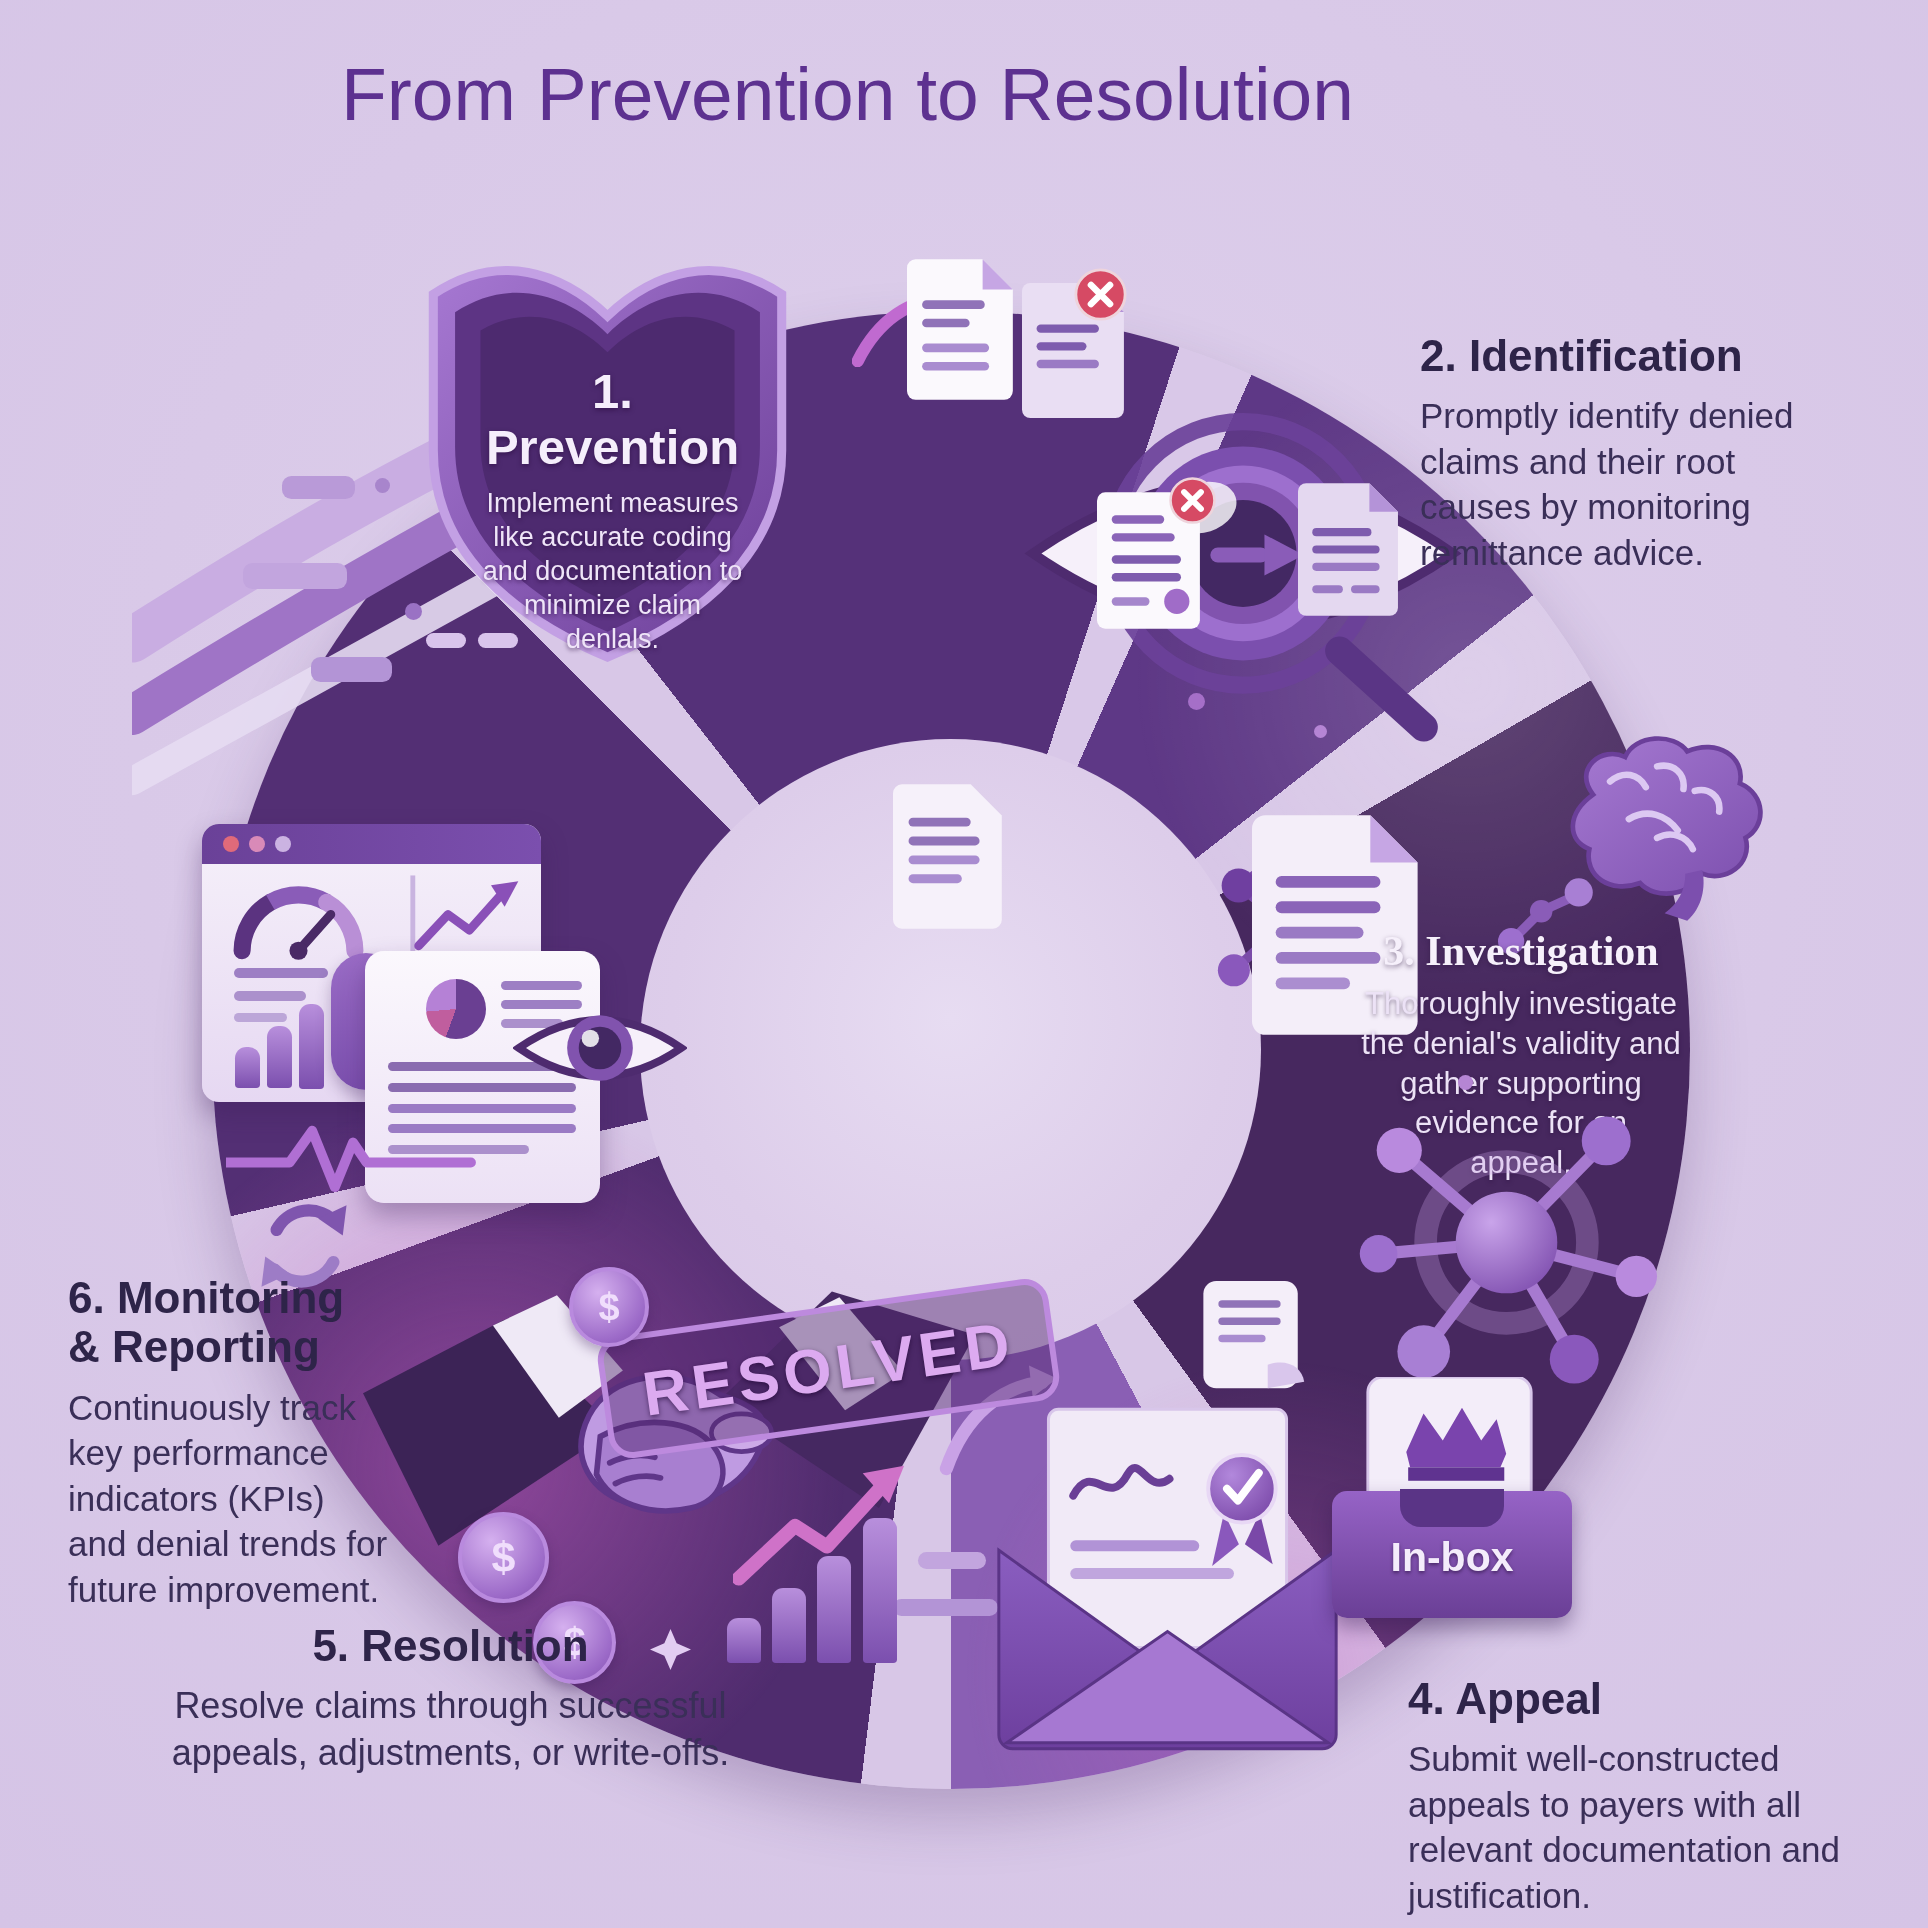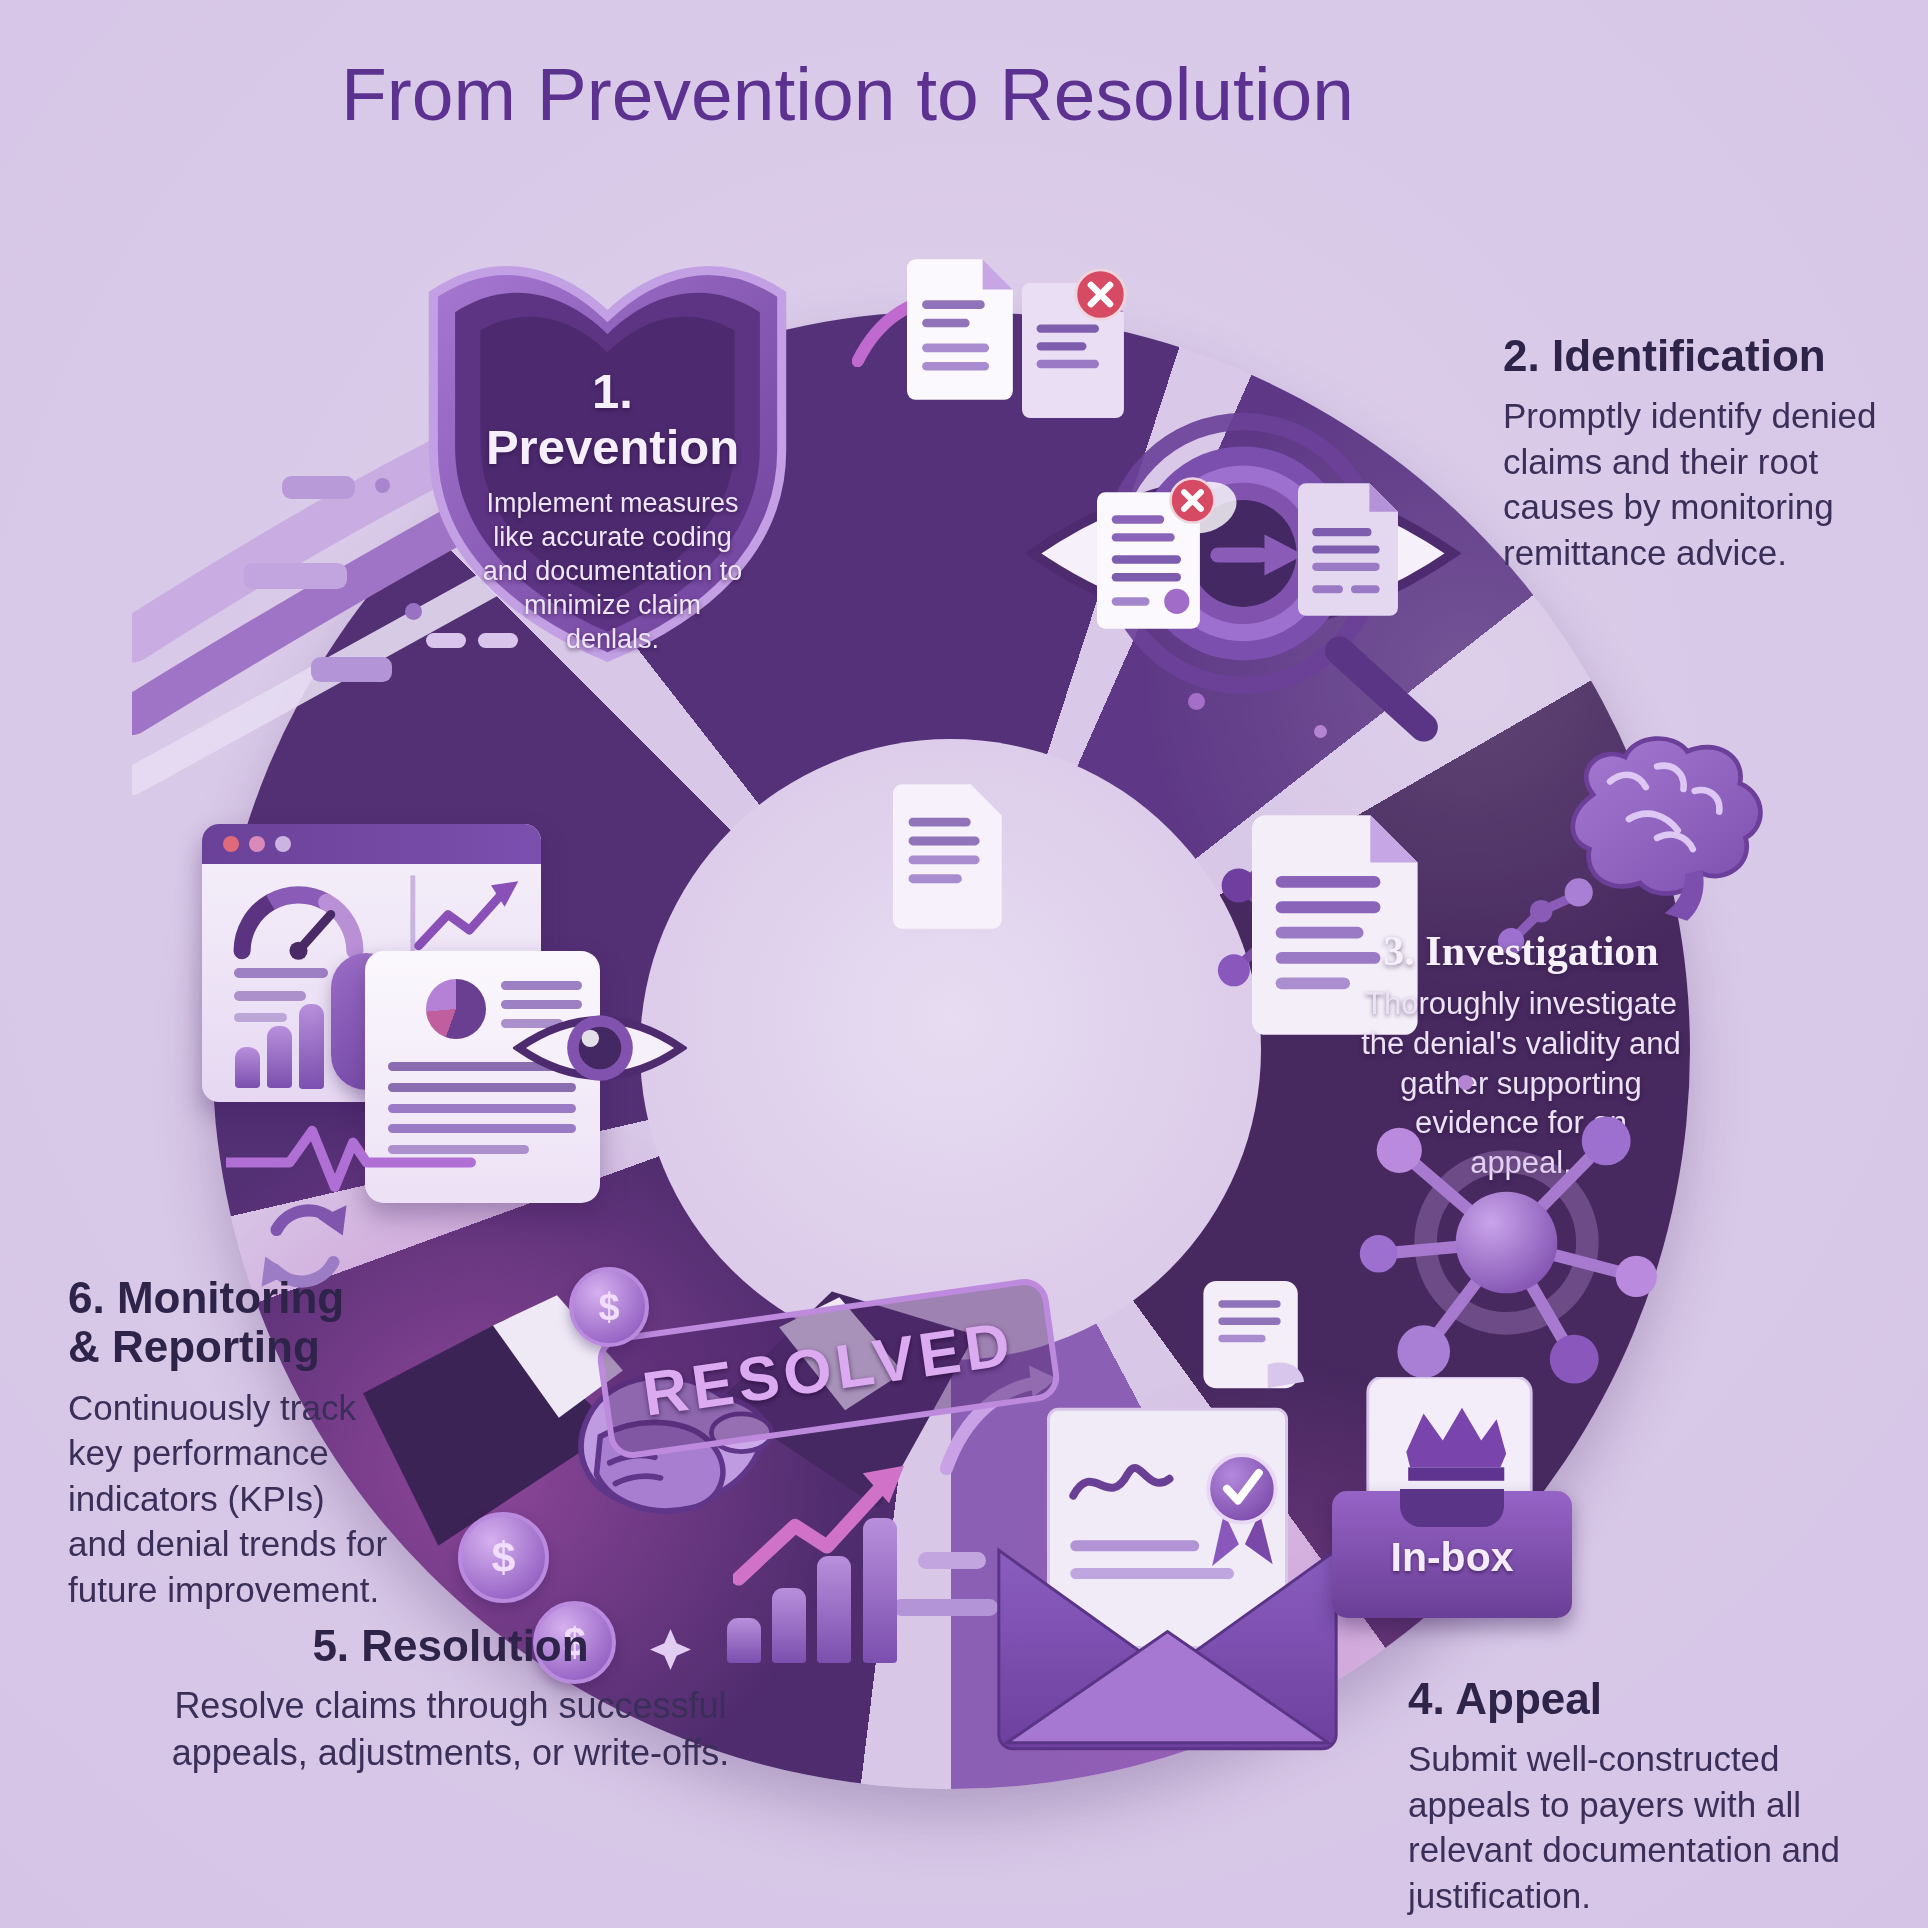--- a/index.html
+++ b/index.html
@@ -179,21 +179,21 @@
   <svg class="abs" style="left:893px;top:782px;" width="111" height="149" viewBox="0 0 100 130">
     <path d="M8 0 H70 L98 28 V122 a8 8 0 0 1 -8 8 H8 a8 8 0 0 1 -8 -8 V8 a8 8 0 0 1 8 -8 Z" fill="#f6f1fa"></path>
     <rect x="14" y="30" width="56" height="8" rx="4" fill="#9073b8"></rect>
       <rect x="14" y="47" width="64" height="8" rx="4" fill="#9073b8"></rect>
     <rect x="14" y="64" width="64" height="8" rx="4" fill="#a98cd0"></rect>
       <rect x="14" y="81" width="48" height="8" rx="4" fill="#a98cd0"></rect>
   </svg>
   <div class="abs dot" style="left:1188px;top:693px;width:17px;height:17px;background:#a56fc8;"></div>
   <div class="abs dot" style="left:1314px;top:725px;width:13px;height:13px;background:#b585d4;"></div>
 
-  <div class="abs" style="left:1503px;top:331px;width:414px;">
+  <div class="abs" style="left:1420px;top:331px;width:414px;">
     <div class="h-dark">2. Identification</div>
     <div class="b-dark">Promptly identify denied claims and their root causes by monitoring remittance advice.</div>
   </div>
 
   <svg class="abs" style="left:1544px;top:725px;" width="245" height="207" viewBox="0 0 260 220">
     <defs>
         <linearGradient id="gbr" x1="0" y1="0" x2="1" y2="1">
       <stop offset="0" stop-color="#a67ad2"></stop>
           <stop offset="1" stop-color="#7c4fae"></stop>
         </linearGradient>

